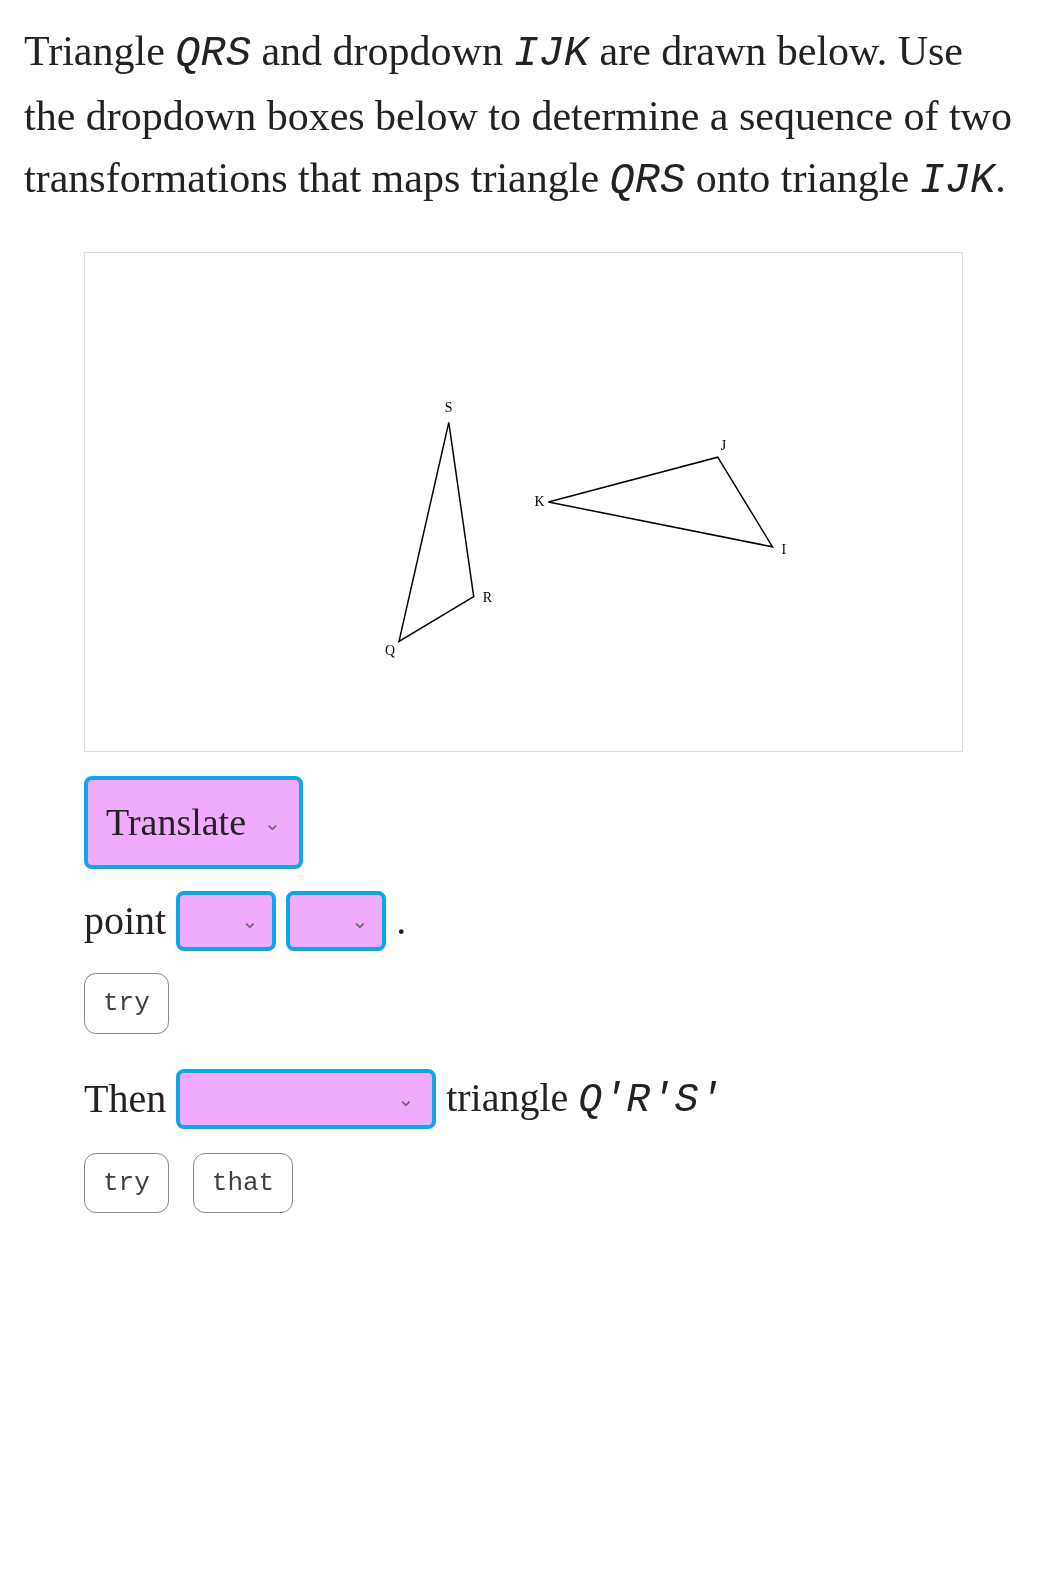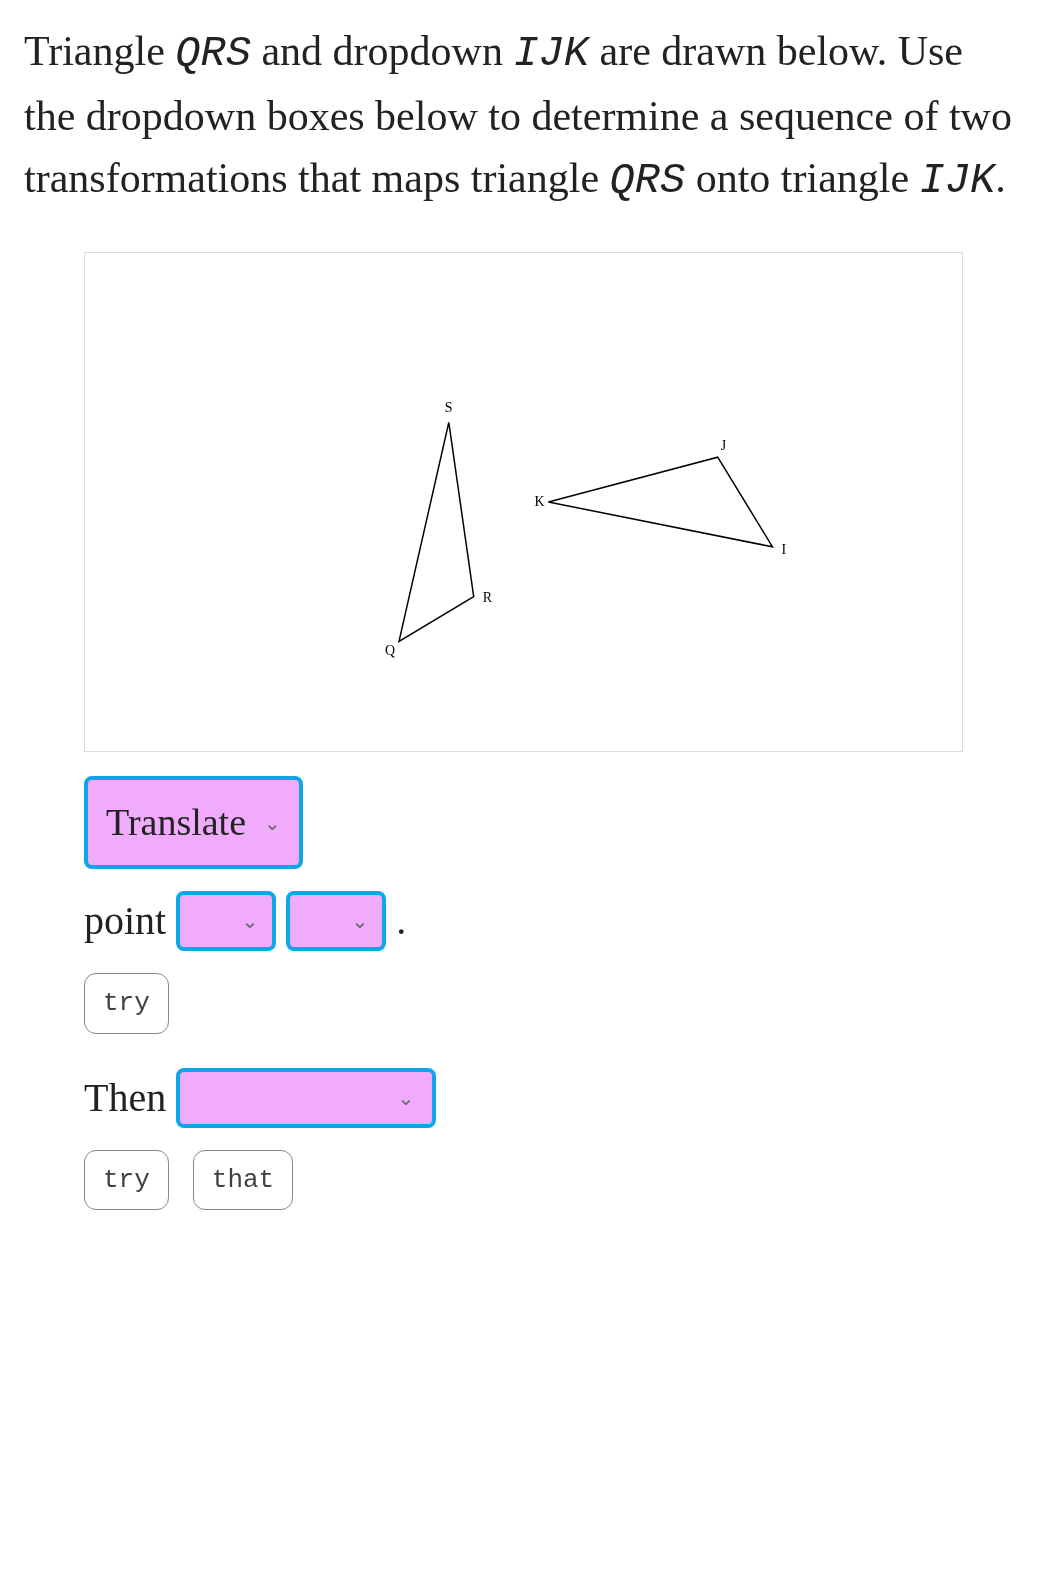--- a/index.html
+++ b/index.html
@@ -142,20 +142,21 @@
   <div class="btn-row">
     <span class="btn">try</span>
   </div>
 
   <div class="answer-row">
     <span>Then</span>
     <span class="dropdown medium">
       <span></span>
       <span class="chev">⌄</span>
     </span>
+    <span><span> triangle </span><span class="math-it">Q'R'S'</span></span>
   </div>
 
   <div class="btn-row">
     <span class="btn">try</span>
     <span class="btn">that</span>
   </div>
 
 </div>
 
 </body></html>

